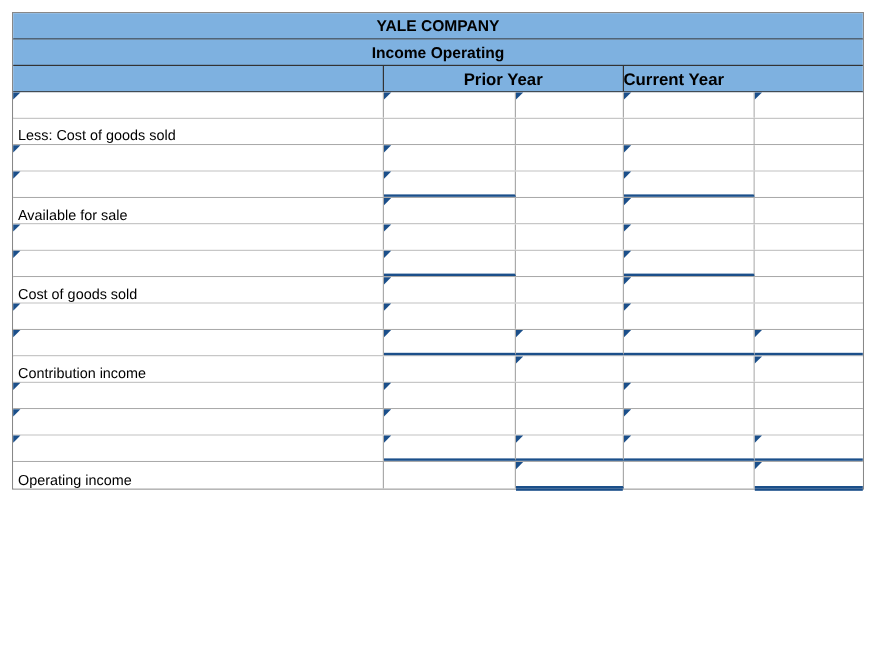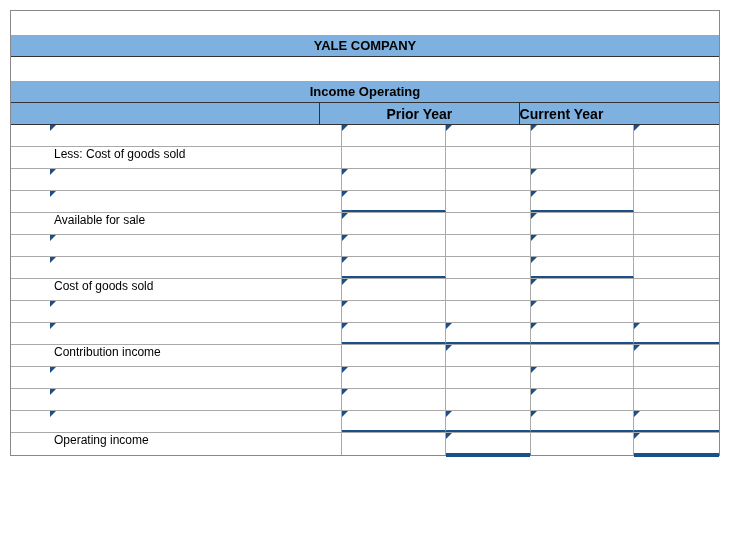--- a/index.html
+++ b/index.html
@@ -1,24 +1,24 @@
 <!DOCTYPE html>
 <html><head>
 <meta charset="utf-8">
 <style>
   * { box-sizing: border-box; margin: 0; padding: 0; }
   body { font-family: Arial, sans-serif; font-size: 12px; background: #fff; padding: 10px; }
   .sheet { border: 1px solid #888; width: 710px; }
-  .hdr { background: #7EB1E0; border-bottom: 1px solid #333; height: 22px; display: flex; align-items: center; justify-content: center; font-weight: bold; color: #000; font-size: 13px; margin-top: 24px; }
+  .hdr { background: #7EB1E0; border-bottom: 1px solid #333; height: 22px; display: flex; align-items: center; justify-content: center; font-weight: bold; color: #000; font-size: 13px; }
   .colhdr { background: #7EB1E0; border-bottom: 1px solid #333; height: 22px; display: flex; font-weight: bold; font-size: 14px; }
   .colhdr .c0 { width: 310px; border-right: 1px solid #333; }
   .colhdr .c1 { width: 200px; border-right: 1px solid #333; display:flex; align-items:center; justify-content:center; }
   .colhdr .c2 { width: 200px; display:flex; align-items:center; justify-content:flex-start; }
   .row { display: flex; height: 22px; border-bottom: 1px solid #aaa; }
-  .row .label { width: 310px; border-right: 1px solid #aaa; display:flex; align-items:flex-start; position:relative; background:#fff;margin-left:39px; }
+  .row .label { width: 310px; border-right: 1px solid #aaa; display:flex; align-items:flex-end; position:relative; background:#fff; }
   .row .label .txt { padding-left: 4px; white-space: nowrap; }
   .row .num { border-right: 1px solid #aaa; position:relative; background:#fff; }
   .row .num:last-child { border-right: none; }
   .w-a { width: 110px; }
   .w-b { width: 90px; }
   .tri { position:absolute; top:0; left:0; width:0; height:0; border-top:6px solid #1b4f8a; border-right:6px solid transparent; }
   .und { border-bottom: 2px solid #1b4f8a !important; }
   .dbl::after { content:""; position:absolute; left:0; right:0; bottom:-4px; height:2px; background:#1b4f8a; }
   .dbl { border-bottom: 2px solid #1b4f8a !important; position:relative; }
   .ind1 .txt { padding-left: 20px; }

